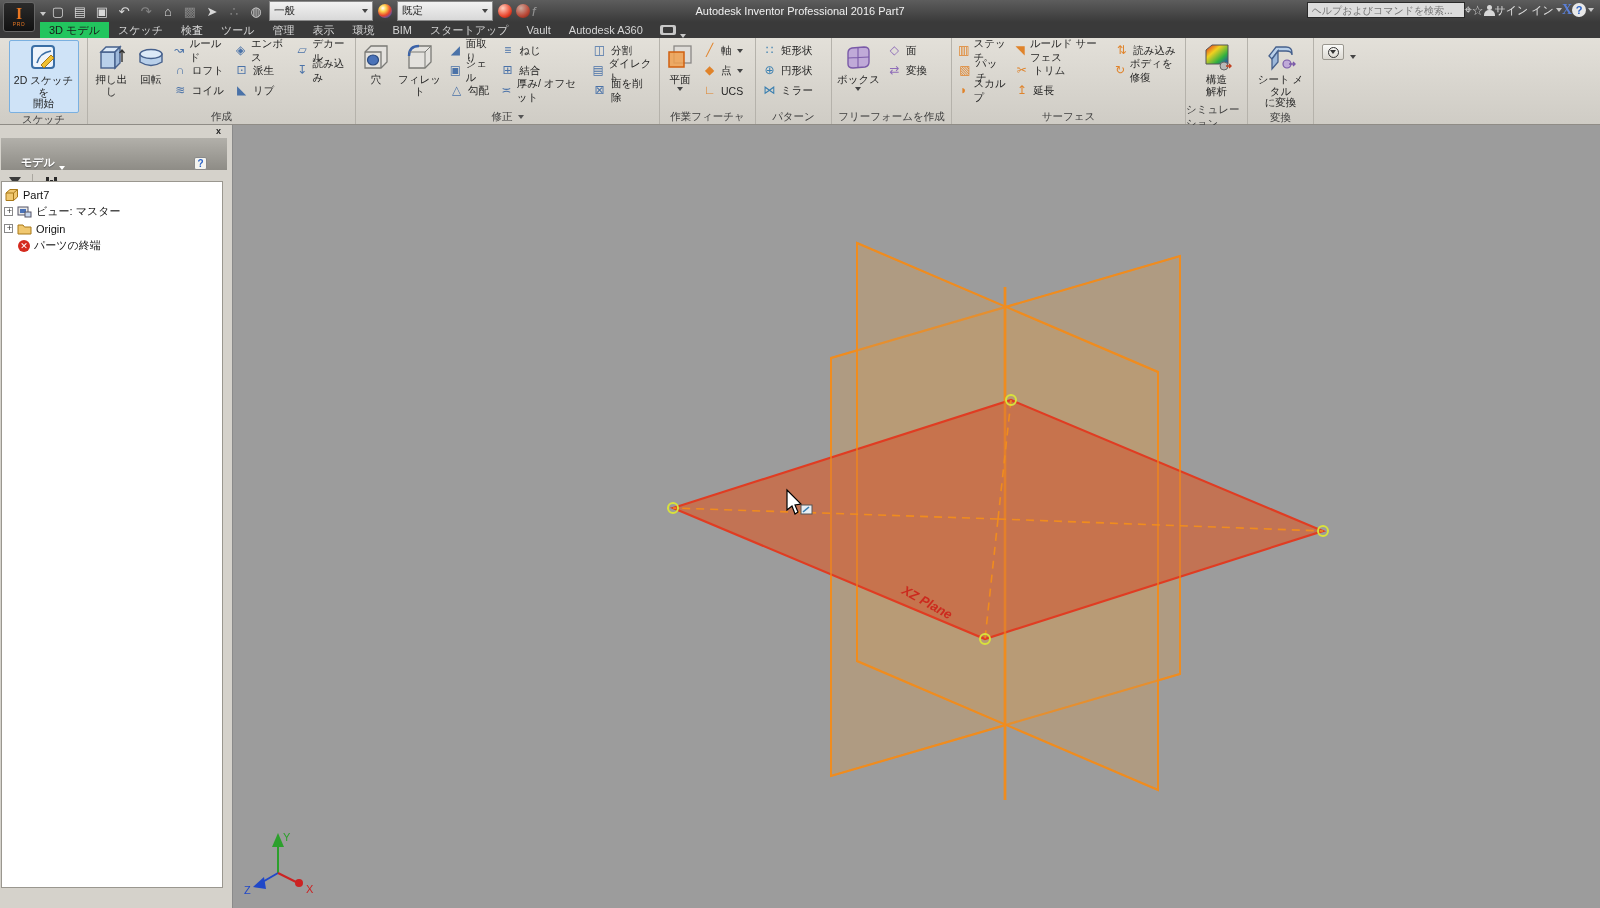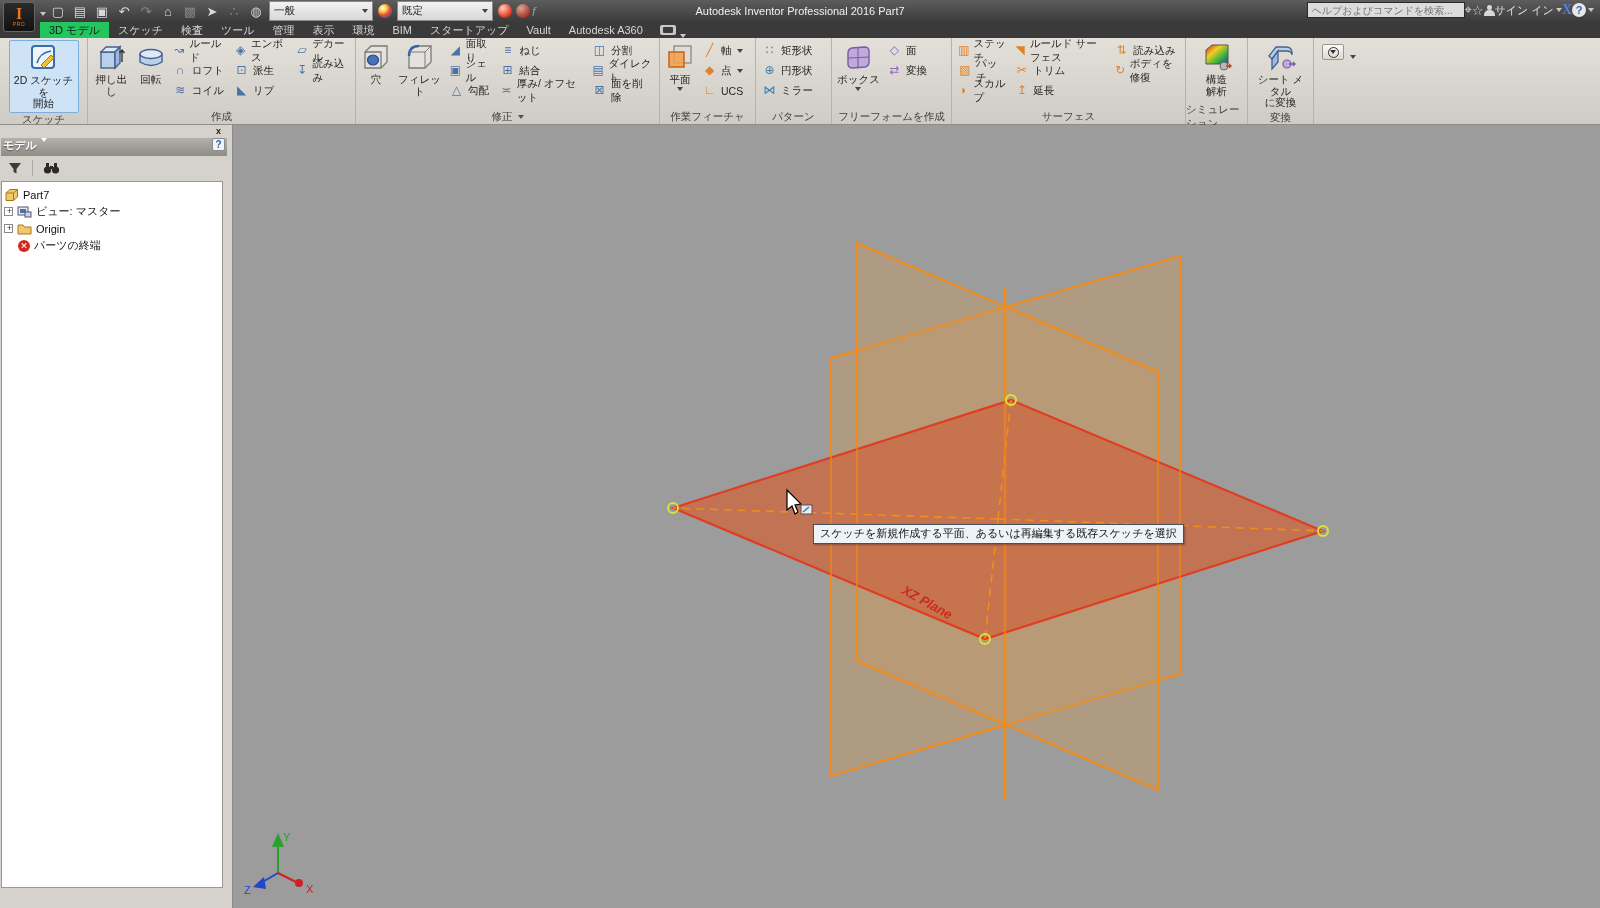--- a/index.html
+++ b/index.html
@@ -90,22 +90,22 @@
   .collapse-btn .circ { width:11px; height:11px; border-radius:50%; border:1.5px solid #333;
     display:flex; align-items:center; justify-content:center; }
   .collapse-btn .circ::after { content:""; width:0; height:0; border-left:3px solid transparent;
     border-right:3px solid transparent; border-top:4px solid #333; }
 
   
   .browser { position:absolute; left:0; top:125px; width:228px; height:783px; background:#d5d2cb; }
   .browser-topstrip { height:13px; position:relative; }
   .browser-close { position:absolute; right:4px; top:1px; width:11px; height:11px; font-size:9px;
     line-height:11px; text-align:center; color:#222; font-weight:bold; }
-  .browser-header { height:18px; margin:0 1px; background:linear-gradient(#b2b0aa,#8e8c86);
-    display:flex; align-items:flex-start; padding:0 2px; color:#fff; font-size:11px; font-weight:bold;
+  .browser-header { height:32px; margin:0 1px; background:linear-gradient(#b2b0aa,#8e8c86);
+    display:flex; align-items:flex-end; padding:0 20px; color:#fff; font-size:11px; font-weight:bold;
     text-shadow:0 1px 1px #555; }
   .browser-header .caret { border-top-color:#fff; margin-left:4px; }
   .browser-help { margin-left:auto; width:13px; height:13px; background:#f4f4f0;
     border:1px solid #8a8a8a; border-radius:2px; color:#2a62c8; font-size:10px; font-weight:bold;
     display:flex; align-items:center; justify-content:center; text-shadow:none; }
   .browser-tools { height:23px; display:flex; align-items:center; gap:10px; padding:0 8px; }
   .tool-sep { width:1px; height:16px; background:#aaa7a0; }
   .tree { position:absolute; left:1px; right:5px; top:56px; bottom:20px; background:#fff;
     border:1px solid #9a978f; padding:4px 2px; font-size:11px; color:#111; }
   .tree-row { display:flex; align-items:center; gap:4px; height:17px; }
@@ -677,16 +677,15 @@
         <line x1="45" y1="748" x2="26" y2="759" stroke="#2048c8"></line>
         <polygon points="31,752 33,764 20,762" fill="#2048c8"></polygon>
         <line x1="45" y1="748" x2="63" y2="757" stroke="#cc2222"></line>
         <circle cx="66" cy="758" r="4" fill="#cc2222"></circle>
         <text x="50" y="716" font-size="11" stroke="none" fill="#2ca02c">Y</text>
         <text x="11" y="769" font-size="11" stroke="none" fill="#2048c8">Z</text>
         <text x="73" y="768" font-size="11" stroke="none" fill="#cc2222">X</text>
       </g>
     </svg>
 
-    <div class="tooltip">スケッチを新規作成する平面、あるいは再編集する既存スケッチを選択</div>
   </div>
 
 </div>
 
 </body></html>

